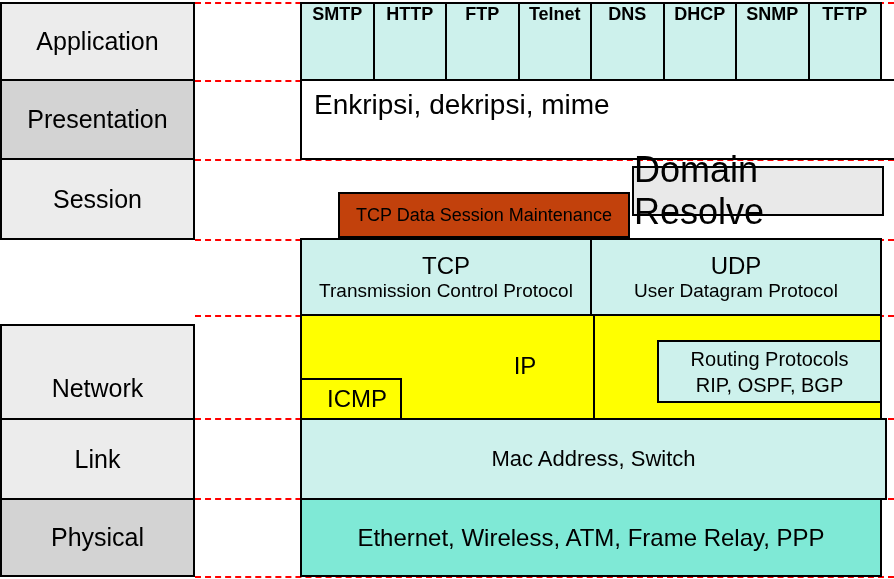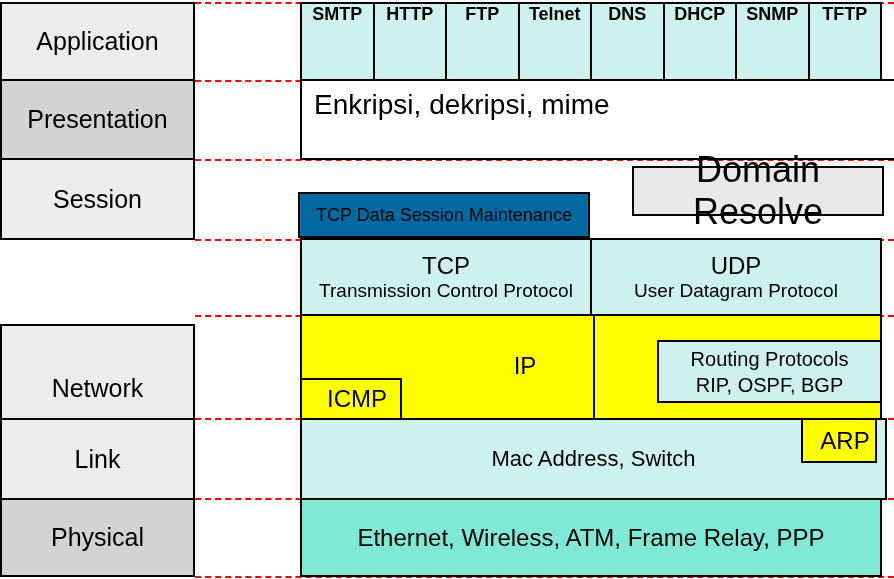--- a/index.html
+++ b/index.html
@@ -1,33 +1,33 @@
 <!DOCTYPE html>
 <html><head>
 <meta charset="utf-8">
 <style>
   html,body{margin:0;padding:0;background:#fff;}
   #stage{
     position:relative;width:894px;height:579px;background:#ffffff;
     font-family:"Liberation Sans", sans-serif;color:#000;overflow:hidden;
   }
   .box{position:absolute;box-sizing:border-box;border:2px solid #000;z-index:2;}
-  .center{display:flex;align-items:center;justify-content:center;text-align:center;}
+  .center{display:flex;align-items:center;justify-content:center;text-align:left;}
   .col{display:flex;flex-direction:column;align-items:center;justify-content:center;text-align:center;}
 
   
   .osi-row{left:0;width:195px;background:#ececec;font-size:25px;}
   .osi-dark{background:#d3d3d3;}
 
   
   .dash{position:absolute;left:195px;width:699px;height:0;border-top:2px dashed #ff0000;z-index:1;}
 
   
   .cyan{background:#cdf1ec;}
-  .paleblue{background:#0369a1;}
+  .paleblue{background:#c2410c;margin-left:40px;}
   .yellow{background:#ffff00;padding-left:12px;}
   .turquoise{background:#7fe9d6;}
   .grayfill{background:#e9e9e9;}
 
   .app-row{position:absolute;left:300px;top:2px;width:582px;height:79px;display:flex;z-index:2;}
   .app-cell{flex:1;box-sizing:border-box;border:2px solid #000;background:#cdf1ec;
             display:flex;justify-content:center;font-size:18px;font-weight:bold;}
   .app-cell + .app-cell{margin-left:-2px;}
 
   .title-24{font-size:24px;}
@@ -123,21 +123,18 @@
     <div>Routing Protocols</div>
     <div>RIP, OSPF, BGP</div>
   </div>
   <div class="box center yellow" style="left:300px;top:378px;width:102px;height:42px;font-size:24px;z-index:3">
     <span>ICMP</span>
   </div>
 
   <div class="box center cyan" style="left:300px;top:418px;width:587px;height:82px;font-size:22px">
     <span>Mac Address, Switch</span>
   </div>
-  <div class="box center yellow" style="left:801px;top:418px;width:76px;height:45px;font-size:24px;z-index:3">
-    <span>ARP</span>
-  </div>
 
   <div class="box center turquoise" style="left:300px;top:498px;width:582px;height:79px;font-size:24px">
     <span>Ethernet, Wireless, ATM, Frame Relay, PPP</span>
   </div>
 
 </div>
 
 </body></html>

